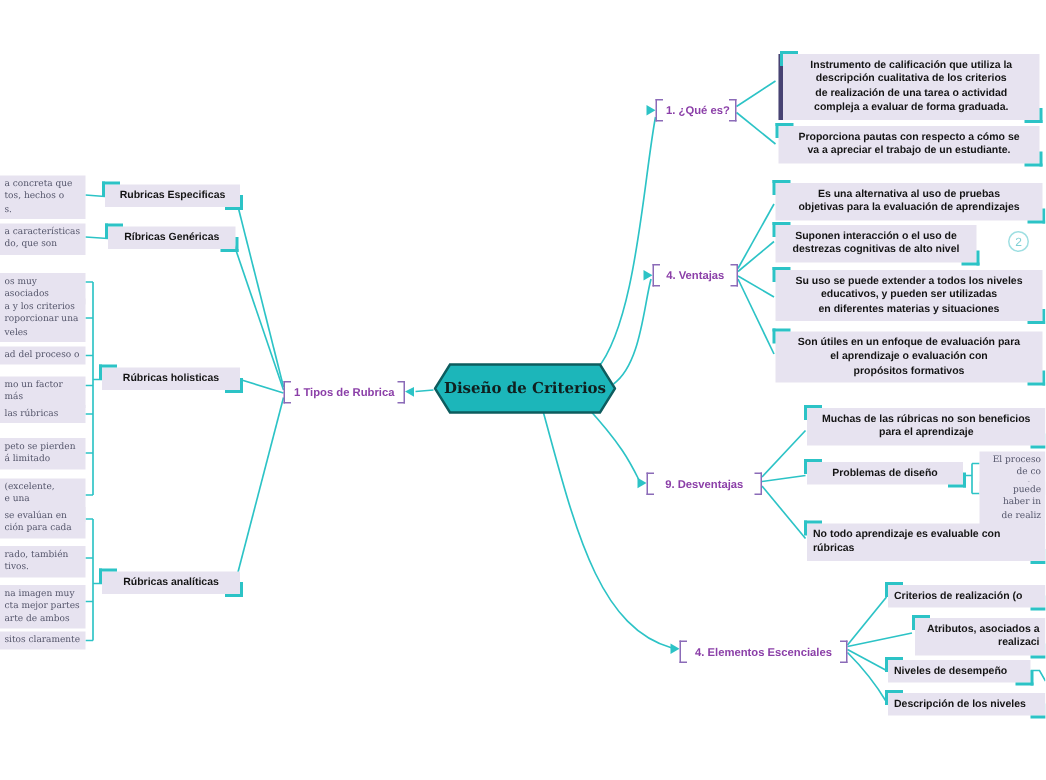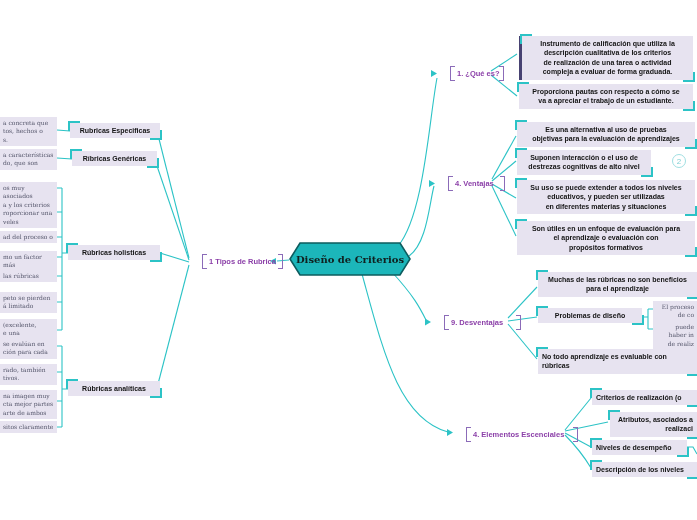--- a/index.html
+++ b/index.html
@@ -20,22 +20,22 @@
   .node.align-left{text-align:left;}
   .node.align-right{text-align:right;}
 
   .note{position:absolute;z-index:2;background:#e7e3f0;color:#55566b;
         font-family:"DejaVu Serif",serif;font-size:6px;font-weight:normal;
         line-height:1.4;text-align:left;padding:2px 3px;white-space:pre-line;
         box-sizing:border-box;}
   .note.align-right{text-align:right;}
 
   .branch{position:absolute;z-index:3;color:#8b3fa8;font-size:7.5px;font-weight:bold;
-        text-align:left;line-height:15px;height:15px;box-sizing:border-box;
-        padding:0 7px;white-space:nowrap;margin-left:13px;}
+        text-align:center;line-height:15px;height:15px;box-sizing:border-box;
+        padding:0 7px;white-space:nowrap;}
   .branch::before{content:"";position:absolute;left:0;top:0;bottom:0;width:4px;
         border:1.5px solid #8b6bb8;border-right:none;}
   .branch::after{content:"";position:absolute;right:0;top:0;bottom:0;width:4px;
         border:1.5px solid #8b6bb8;border-left:none;}
 
   .center-topic{position:absolute;z-index:3;left:289px;top:242px;width:122px;height:34px;}
   .center-topic .hex-label{position:absolute;left:0;top:0;width:100%;height:100%;
         display:flex;align-items:center;justify-content:center;
         font-family:"DejaVu Serif",serif;font-size:10px;font-weight:bold;color:#10201f;}
 

